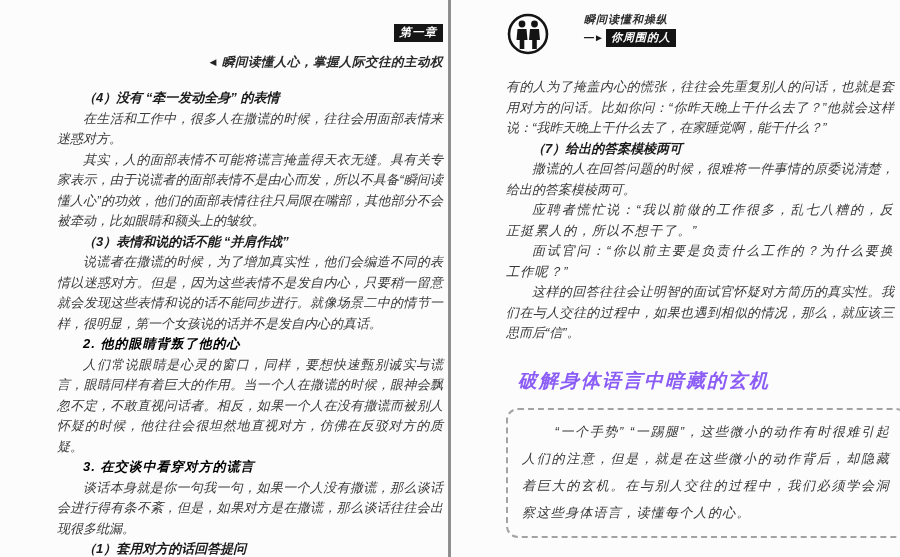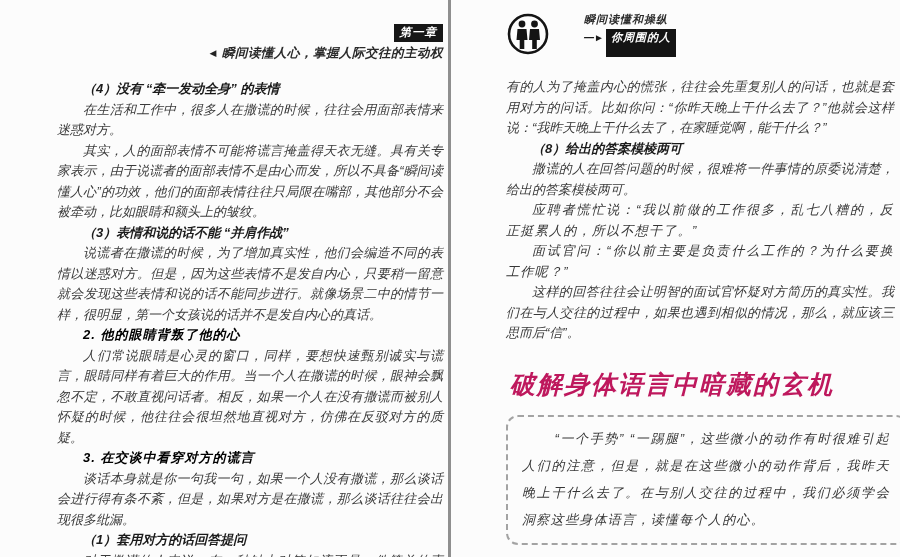--- a/index.html
+++ b/index.html
@@ -21,21 +21,21 @@
     position:absolute; left:57px; top:22px; width:386px;
   }
   .chapter-header { text-align:right; margin-bottom:17px; }
   .chapter-badge {
     display:inline-block; background:#161616; color:#fff;
     font-size:11.5px; font-weight:bold; padding:1px 6px 2px;
     letter-spacing:1px;
   }
   .chapter-subtitle {
     font-size:12.5px; font-weight:bold; color:#2a2a2a;
-    margin-top:3px; letter-spacing:0.5px;
+    margin-top:12px; letter-spacing:0.5px;
   }
   .subtitle-arrow { font-size:9px; color:#222; margin-right:5px; vertical-align:1px; }
 
   .body-text { font-size:13px; line-height:20.5px; color:#3a3a3a; text-align:justify; }
   .body-text p { margin:0; text-indent:2em; }
   .body-text p.noindent { text-indent:0; }
   .sub-heading {
     font-weight:bold; color:#1b1b1b; text-indent:2em; margin:0;
   }
   .num-heading {
@@ -48,27 +48,27 @@
   .page-right {
     position:absolute; left:506px; top:12px; width:388px;
   }
   .rp-header { display:flex; align-items:flex-start; margin-bottom:17px;gap:28px; }
   .rp-header-icon { flex:0 0 auto; margin-right:6px; }
   .rp-title-line1 { font-size:11px; font-weight:bold; color:#2d2d2d; letter-spacing:1px; }
   .rp-title-line2 { margin-top:2px; font-size:11px; font-weight:bold; }
   .header-arrow { color:#1a1a1a; font-size:10px; margin-right:2px; }
   .title-box {
     display:inline-block; background:#141414; color:#fdfdfd;
-    padding:1px 5px 12px; letter-spacing:1px;
+    padding:1px 5px 2px; letter-spacing:1px;
   }
 
   .section-title {
     font-family:"Liberation Serif","DejaVu Serif",serif;
-    font-size:25px; font-weight:bold; color:#be185d;
-    letter-spacing:2px; margin:24px 0 0 4px;
+    font-size:19px; font-weight:bold; color:#8b5cf6;
+    letter-spacing:2px; margin:24px 0 0 12px;
   }
   .quote-box {
     box-sizing:border-box; width:402px;
     margin-top:14px;
     border:2px dashed #a3a3a3; border-radius:12px;
     padding:8px 16px 10px 14px;
     font-size:13px; line-height:27px; color:#343434;
     text-align:justify;
   }
   .quote-box p { margin:0; text-indent:2.5em; }
@@ -119,28 +119,28 @@
       <span>
         <div class="rp-title-line1">瞬间读懂和操纵</div>
         <div class="rp-title-line2">
           <span class="header-arrow">—►</span><span class="title-box">你周围的人</span>
         </div>
       </span>
     </div>
 
     <div class="body-text">
       <p class="noindent">有的人为了掩盖内心的慌张，往往会先重复别人的问话，也就是套用对方的问话。比如你问：“你昨天晚上干什么去了？”他就会这样说：“我昨天晚上干什么去了，在家睡觉啊，能干什么？”</p>
-      <p class="sub-heading">（8）给出的答案模棱两可</p>
+      <p class="sub-heading">（7）给出的答案模棱两可</p>
       <p>撒谎的人在回答问题的时候，很难将一件事情的原委说清楚，给出的答案模棱两可。</p>
       <p class="kai">应聘者慌忙说：“我以前做的工作很多，乱七八糟的，反正挺累人的，所以不想干了。”</p>
       <p class="kai">面试官问：“你以前主要是负责什么工作的？为什么要换工作呢？”</p>
       <p>这样的回答往往会让明智的面试官怀疑对方简历的真实性。我们在与人交往的过程中，如果也遇到相似的情况，那么，就应该三思而后“信”。</p>
     </div>
 
     <div class="section-title">破解身体语言中暗藏的玄机</div>
 
     <div class="quote-box">
-      <p class="kai">“一个手势” “一踢腿”，这些微小的动作有时很难引起人们的注意，但是，就是在这些微小的动作背后，我昨天晚上干什么去了。在与别人交往的过程中，我们必须学会洞察这些身体语言，读懂每个人的心。</p>
+      <p class="kai">“一个手势” “一踢腿”，这些微小的动作有时很难引起人们的注意，但是，就是在这些微小的动作背后，却隐藏着巨大的玄机。在与别人交往的过程中，我们必须学会洞察这些身体语言，读懂每个人的心。</p>
     </div>
 
   </div>
 
 </div>
 
 </body></html>

